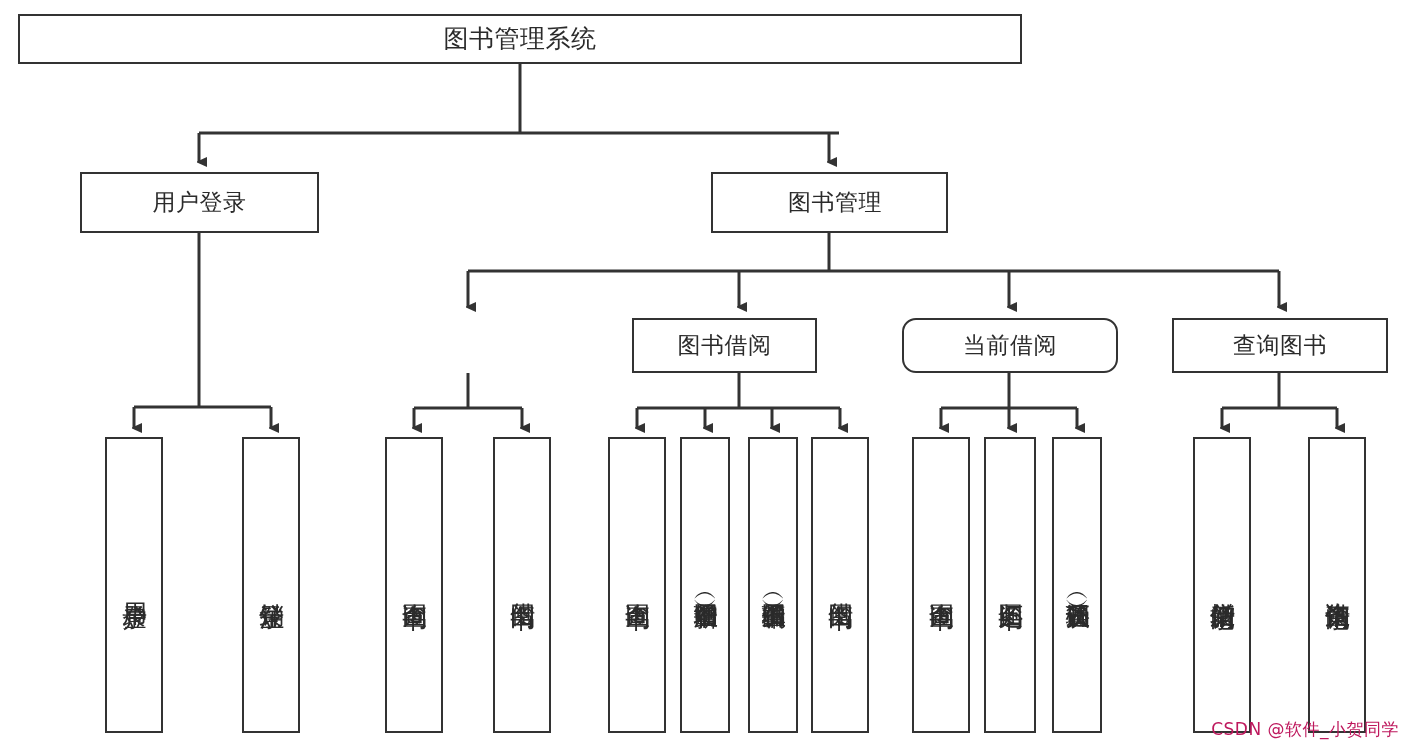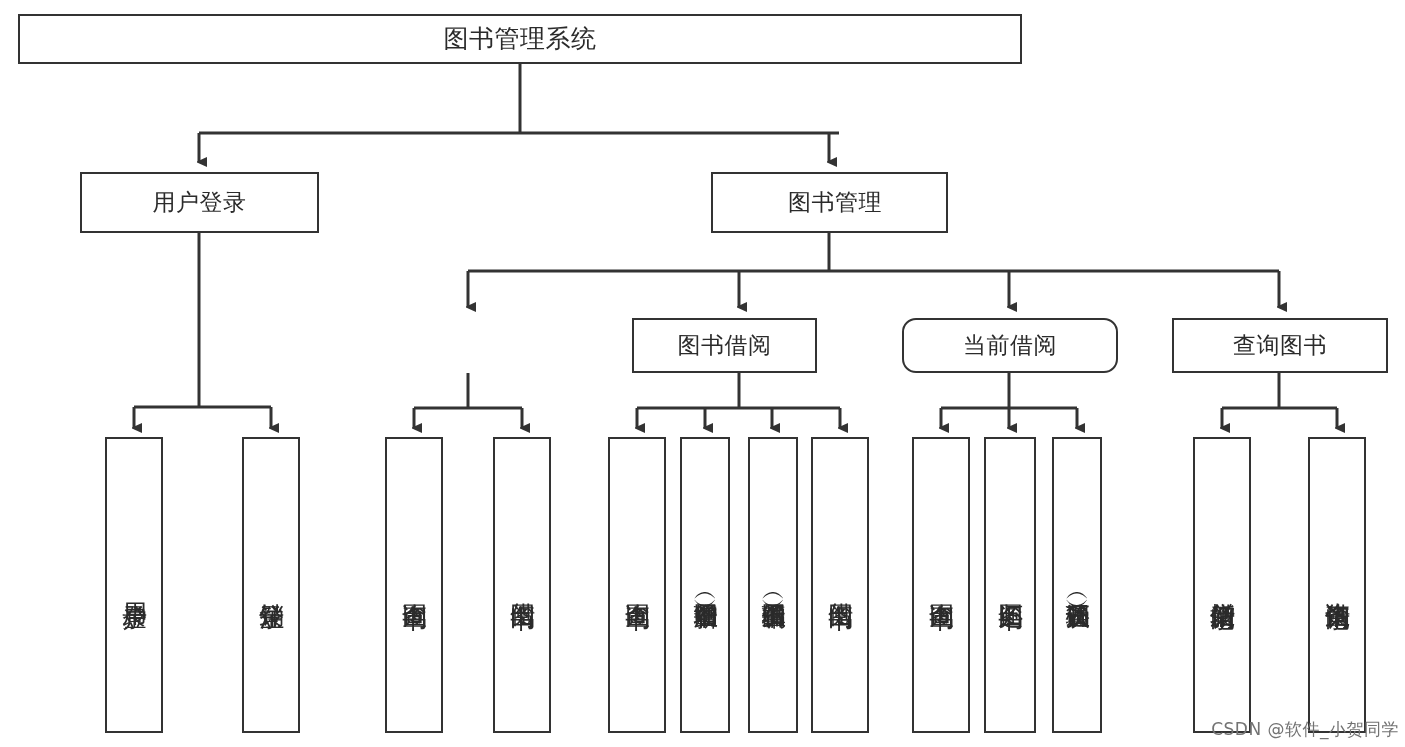--- a/index.html
+++ b/index.html
@@ -65,21 +65,21 @@
   }
   .node.vert.narrow .label {
     font-size: 24px;
     letter-spacing: 0px;
   }
   .watermark {
     position: absolute;
     right: 6px;
     bottom: 6px;
     font-size: 17px;
-    color: #737373;
+    color: #be185d;
     white-space: nowrap;
     letter-spacing: 0.5px;
   }
 </style>
 </head>
 <body>
 
 <div id="canvas">
 
   <svg id="edges" viewBox="0 0 1405 747" xmlns="http://www.w3.org/2000/svg">

